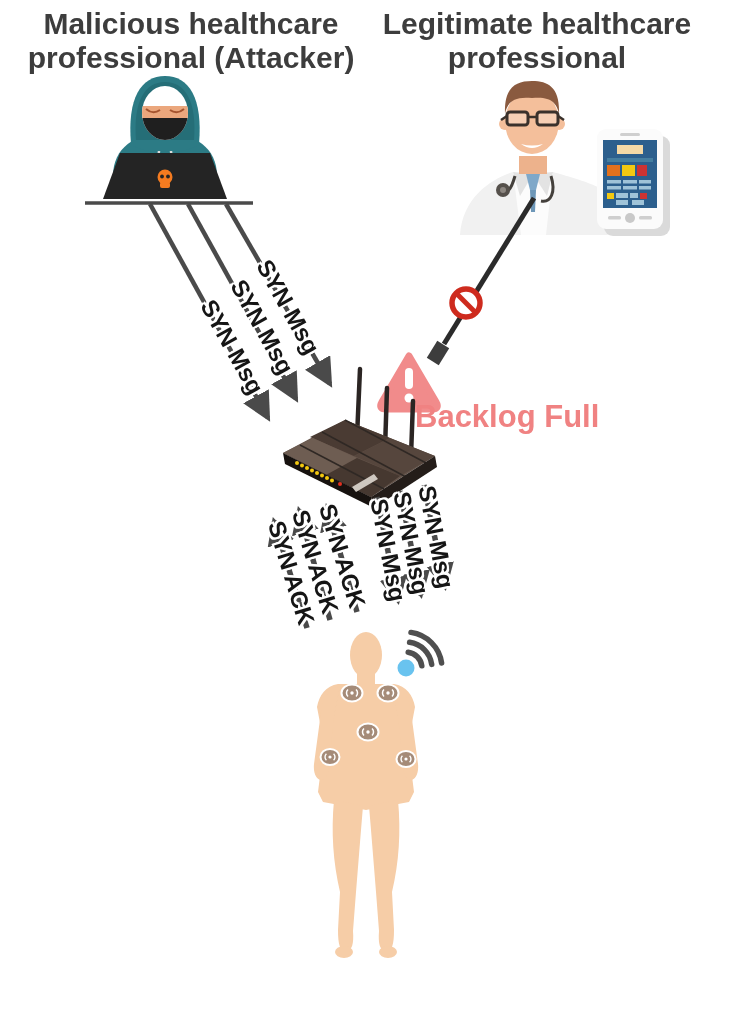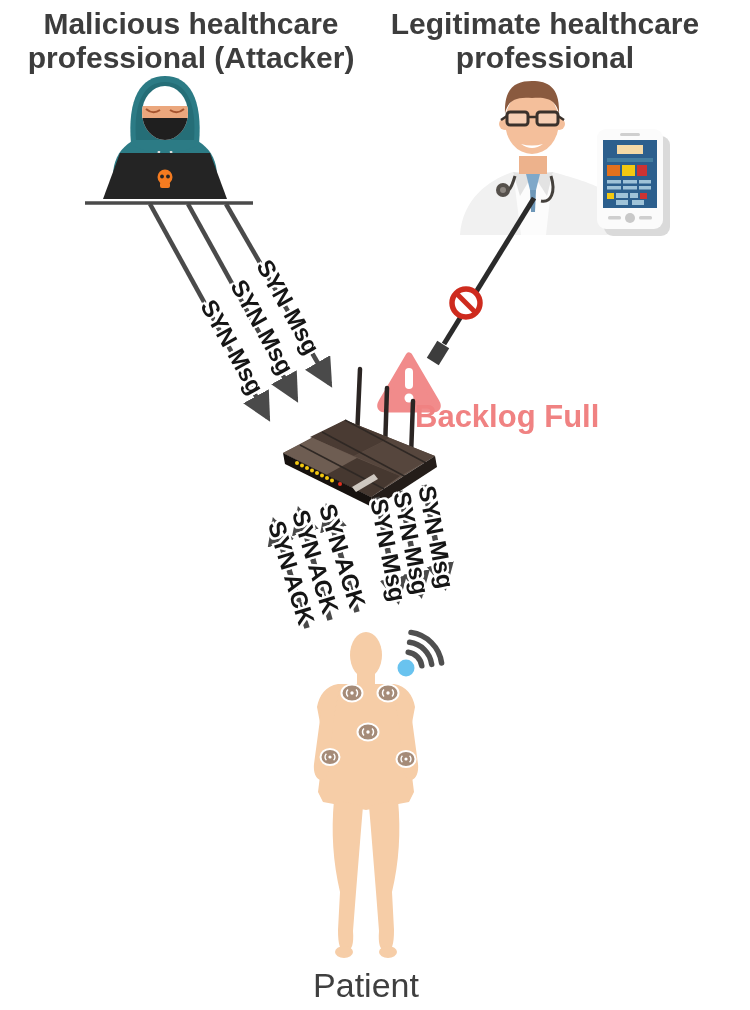--- a/index.html
+++ b/index.html
@@ -248,27 +248,26 @@
         <ellipse rx="9.5" ry="8" fill="#a58b78" stroke="#fff" stroke-width="2"></ellipse>
         <circle r="1.6" fill="#fff"></circle>
         <path d="M-3.6,-3.2 A4.4,4.4 0 0 0 -3.6,3.2 M3.6,-3.2 A4.4,4.4 0 0 1 3.6,3.2" stroke="#fff" stroke-width="1.4" fill="none"></path>
       </g>
     </g>
   </svg>
 
   <div class="txt title" style="left:2px;top:7px;width:378px;">Malicious healthcare
 professional (Attacker)</div>
 
-  <div class="txt title" style="left:364px;top:7px;width:362px;">Legitimate healthcare
+  <div class="txt title" style="left:356px;top:7px;width:362px;">Legitimate healthcare
 professional</div>
 
 
   <div class="txt backlog" style="left:415px;top:399px;">Backlog Full</div>
 
-  <div class="txt patient-label" style="left:296px;top:966px;width:140px;">Patient</div>
 
   <div class="msg-label" style="left:288px;top:307px;transform:translate(-50%,-50%) rotate(61deg);">SYN Msg</div>
   <div class="msg-label" style="left:262px;top:327px;transform:translate(-50%,-50%) rotate(61deg);">SYN Msg</div>
   <div class="msg-label" style="left:232px;top:347px;transform:translate(-50%,-50%) rotate(61deg);">SYN Msg</div>
 
   <div class="msg-label" style="left:291px;top:573px;transform:translate(-50%,-50%) rotate(73deg);">SYN ACK</div>
   <div class="msg-label" style="left:315px;top:562px;transform:translate(-50%,-50%) rotate(73deg);">SYN ACK</div>
   <div class="msg-label" style="left:342px;top:556px;transform:translate(-50%,-50%) rotate(73deg);">SYN ACK</div>
 
   <div class="msg-label" style="left:388px;top:550px;transform:translate(-50%,-50%) rotate(79deg);">SYN Msg</div>

